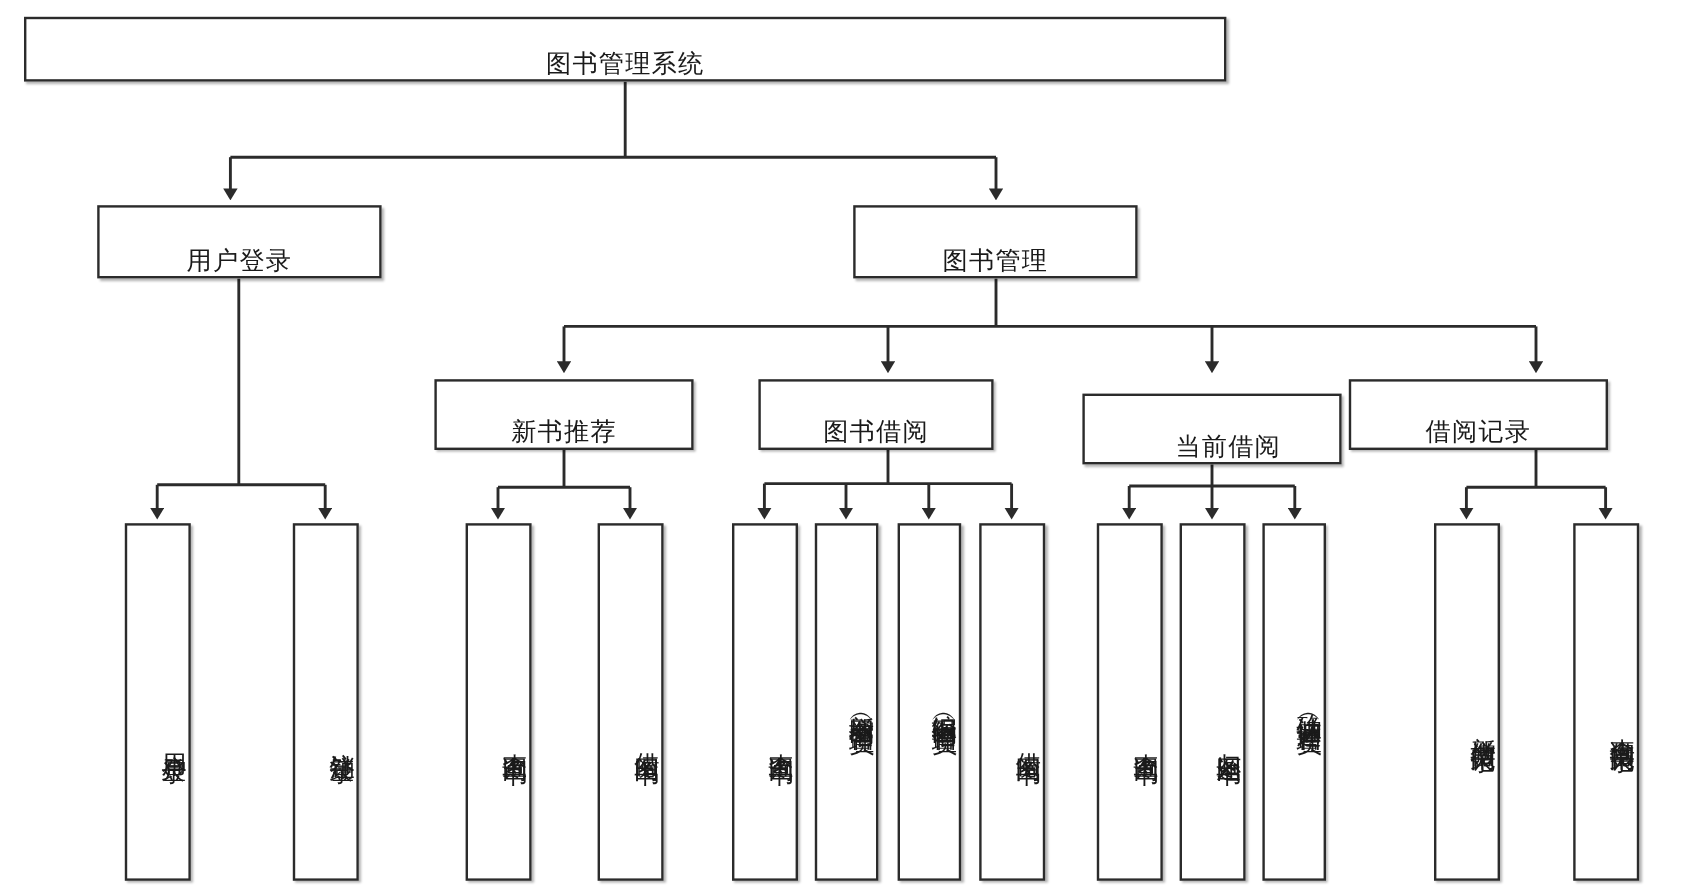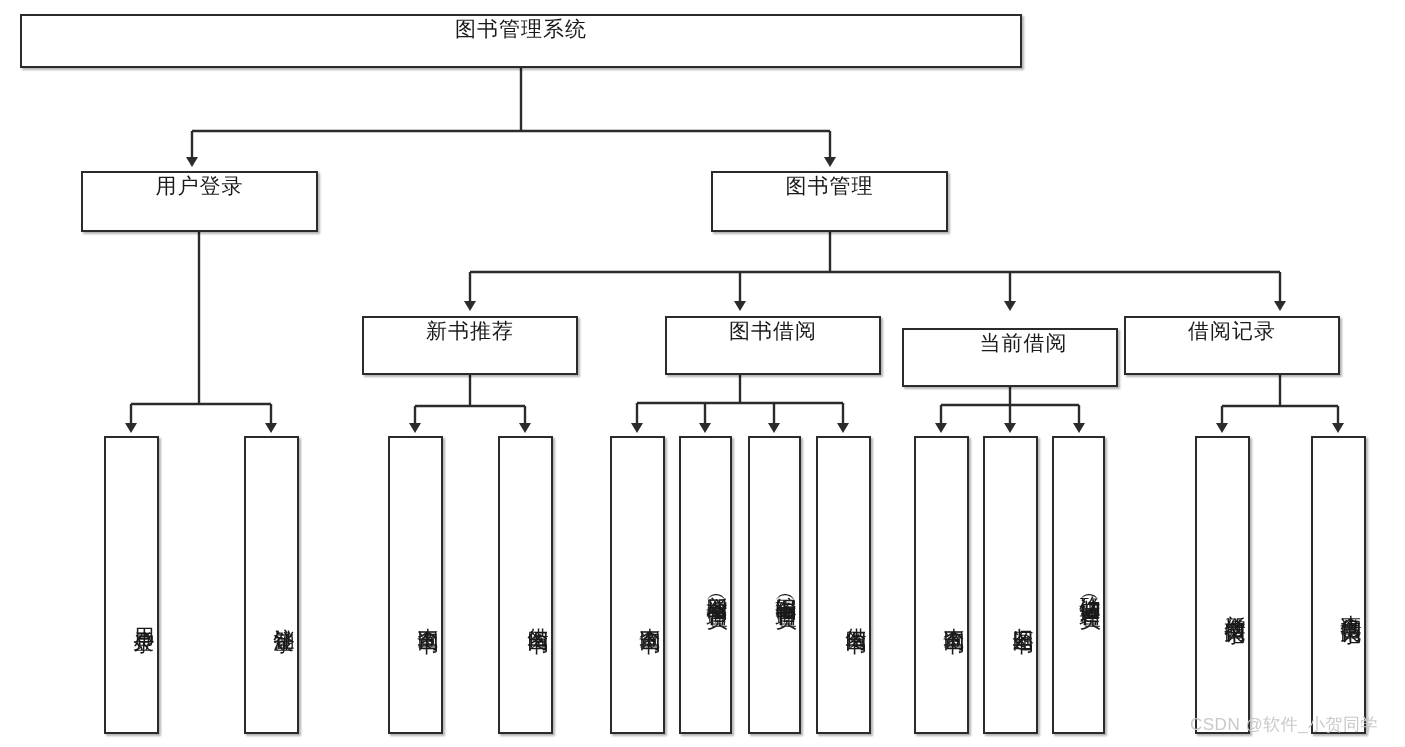--- a/index.html
+++ b/index.html
@@ -25,21 +25,21 @@
     height: 747px;
     pointer-events: none;
   }
   .node {
     position: absolute;
     box-sizing: border-box;
     background: #ffffff;
     border: 2px solid #2b2b2b;
     box-shadow: 2px 2px 2px rgba(0,0,0,0.30);
     display: flex;
-    align-items: flex-start;
+    align-items: flex-end;
     justify-content: center;
     color: #1a1a1a;
   }
   .node.horizontal {
     font-size: 21px;
     letter-spacing: 1px;
     line-height: 1.2;
   }
   .node.vertical {
     writing-mode: vertical-rl;
@@ -128,21 +128,21 @@
   <div class="node horizontal" style="left:81px; top:171px; width:237px; height:61px;">
     <span>用户登录</span>
   </div>
   <div class="node horizontal" style="left:362px; top:316px; width:216px; height:59px;">
     <span>新书推荐</span>
   </div>
 
   <div class="node horizontal" style="left:711px; top:171px; width:237px; height:61px;">
     <span>图书管理</span>
   </div>
-  <div class="node horizontal" style="left:632px; top:316px; width:216px; height:59px;margin-left:33px;">
+  <div class="node horizontal" style="left:632px; top:316px; width:196px; height:59px;">
     <span>图书借阅</span>
   </div>
   <div class="node horizontal" style="left:902px; top:328px; width:216px; height:59px;padding-left:27px;">
     <span>当前借阅</span>
   </div>
   <div class="node horizontal" style="left:1124px; top:316px; width:216px; height:59px;">
     <span>借阅记录</span>
   </div>
 
   <div class="node vertical" style="left:104px; top:436px; width:55px; height:298px; padding-top:60px;">
@@ -182,15 +182,14 @@
     <span class="vtext">确认归还（管理员）</span>
   </div>
 
   <div class="node vertical" style="left:1195px; top:436px; width:55px; height:298px; padding-top:38px;">
     <span class="vtext">新增借阅记录</span>
   </div>
   <div class="node vertical" style="left:1311px; top:436px; width:55px; height:298px; padding-top:38px;">
     <span class="vtext">查询借阅记录</span>
   </div>
 
-  <div class="watermark">CSDN @软件_小贺同学</div>
 
 </div>
 
 </body></html>

